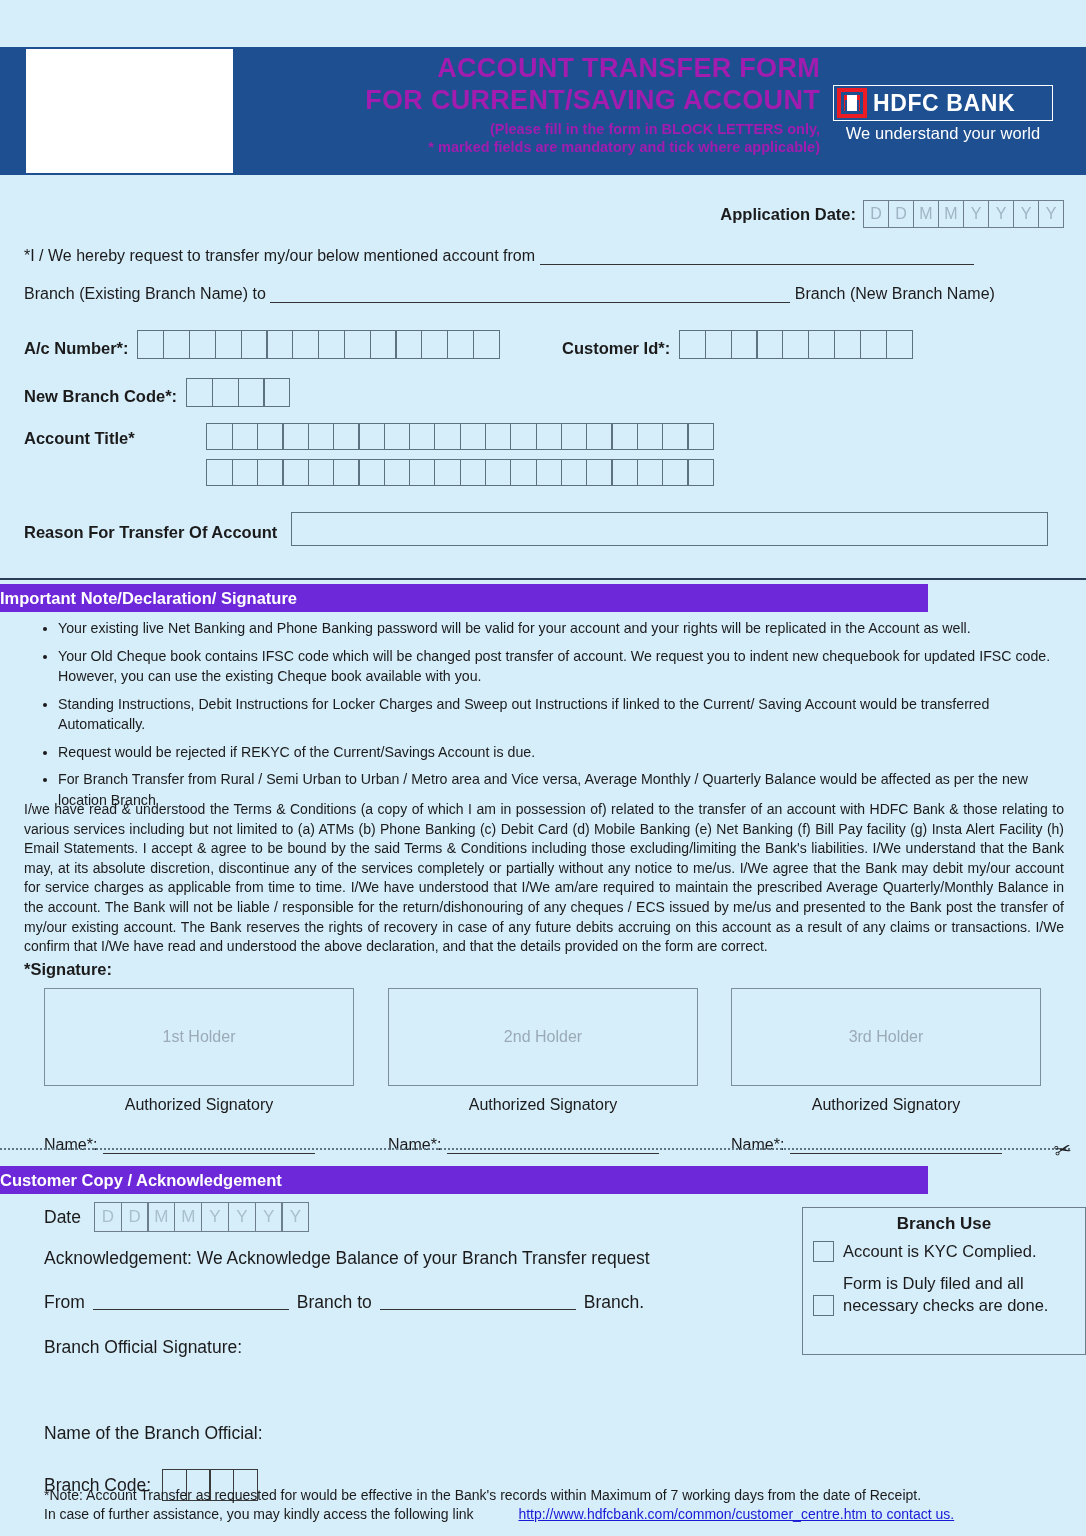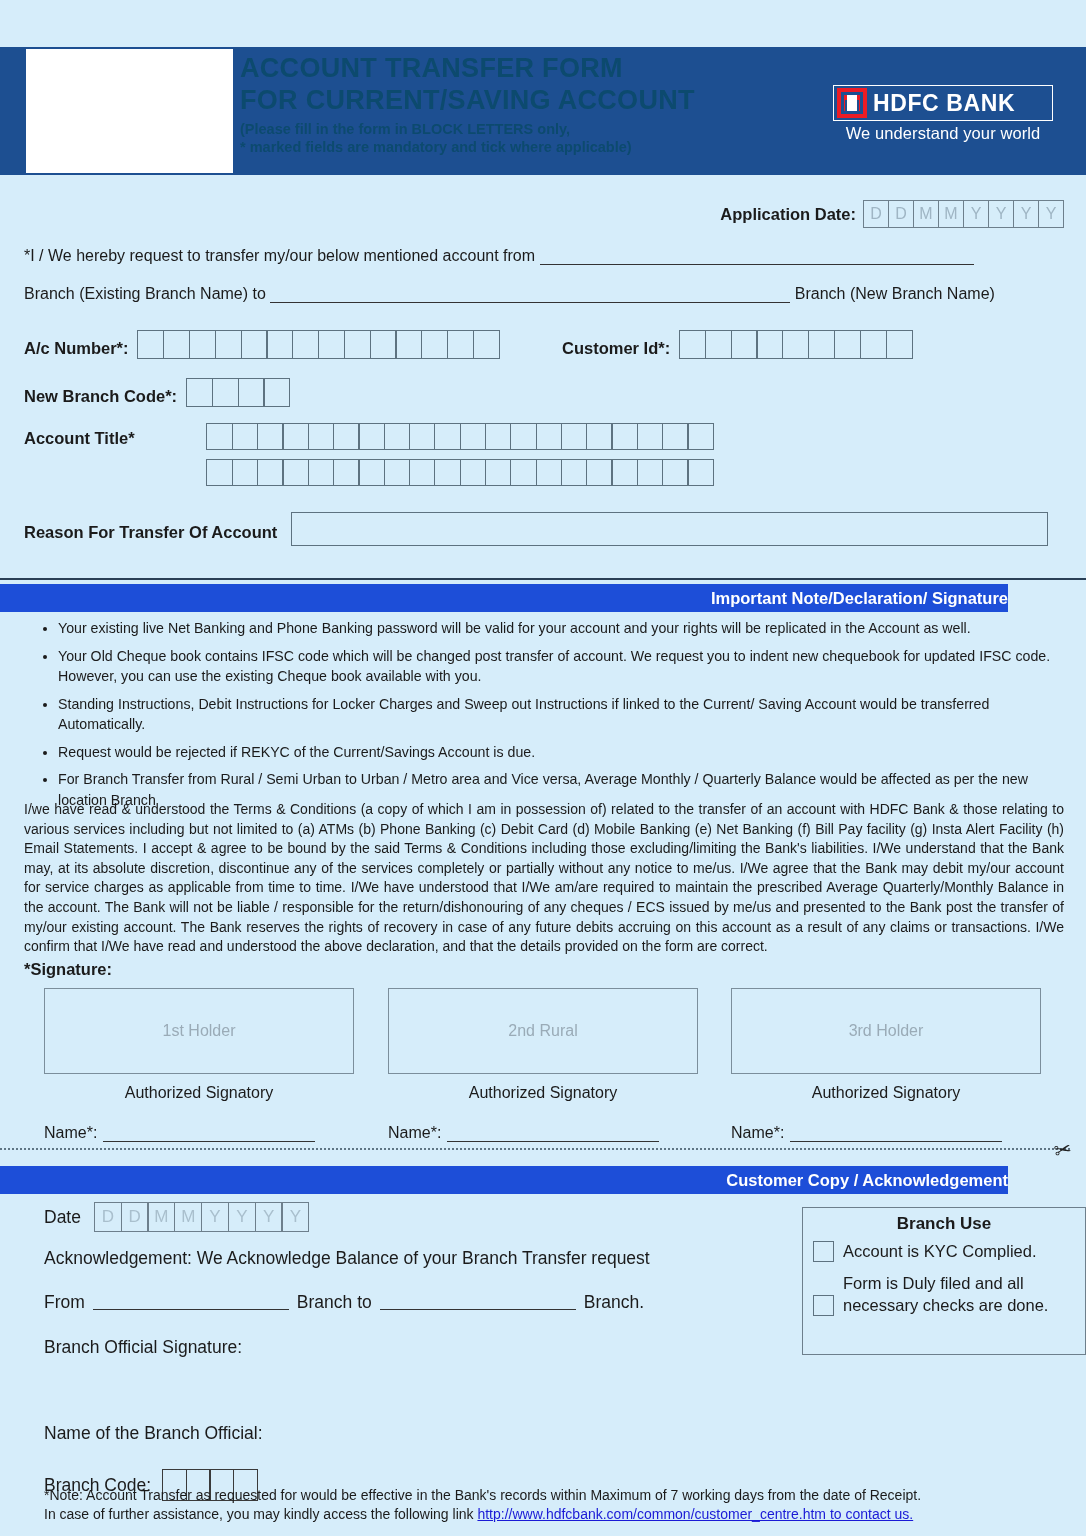--- a/index.html
+++ b/index.html
@@ -34,22 +34,22 @@
     top: 49px;
     width: 207px;
     height: 124px;
     background: #ffffff;
   }
   .header-titles {
     position: absolute;
     left: 240px;
     top: 52px;
     width: 580px;
-    text-align: left;
-    color: #0c4a6e;
+    text-align: right;
+    color: #a21caf;
   }
   .title-l1 {
     font-size: 27px;
     font-weight: bold;
     letter-spacing: 0.3px;
     line-height: 32px;
   }
   .title-l2 {
     font-size: 27px;
     font-weight: bold;
@@ -181,25 +181,25 @@
   .reason-box {
     position: absolute;
     border: 1.2px solid #5d7280;
     box-sizing: border-box;
   }
 
   
   .bar {
     position: absolute;
     left: 0;
-    width: 1008px;
-    background: #1d4ed8;
+    width: 928px;
+    background: #6d28d9;
     color: #ffffff;
     font-weight: bold;
-    text-align: right;
+    text-align: left;
     font-size: 16.5px;
     line-height: 28px;
     height: 28px;
   }
   .bar-divider {
     position: absolute;
     left: 0;
     width: 1086px;
     height: 2px;
     background: #2a3f55;
@@ -235,21 +235,21 @@
   
   .sig-label {
     position: absolute;
     left: 24px;
     top: 960px;
     font-size: 16.5px;
     font-weight: bold;
   }
   .sig-col { position: absolute; top: 988px; width: 310px; }
   .sig-box {
-    height: 86px;
+    height: 98px;
     border: 1.5px solid #7b8e9b;
     box-sizing: border-box;
     display: flex;
     align-items: center;
     justify-content: center;
     color: #9aabb7;
     font-size: 16px;
   }
   .sig-cap {
     text-align: center;
@@ -355,20 +355,21 @@
     left: 44px;
     top: 1486px;
     width: 1000px;
     font-size: 14px;
     line-height: 19px;
   }
   .note b { font-weight: normal; }
   .note a {
     color: #1a1ad6;
     text-decoration: underline;
+    margin-left: 41px;
   }
 </style>
 </head>
 <body>
 
 <div id="page">
 
   <div class="header-band"></div>
   <div class="header-whitebox"></div>
 
@@ -535,21 +536,21 @@
   <div class="sig-col" style="left:44px;">
     <div class="sig-box">1st Holder</div>
     <div class="sig-cap">Authorized Signatory</div>
     <div class="sig-name">
       <span>Name*:</span>
       <span class="rule"></span>
     </div>
   </div>
 
   <div class="sig-col" style="left:388px;">
-    <div class="sig-box">2nd Rural</div>
+    <div class="sig-box">2nd Holder</div>
     <div class="sig-cap">Authorized Signatory</div>
     <div class="sig-name">
       <span>Name*:</span>
       <span class="rule"></span>
     </div>
   </div>
 
   <div class="sig-col" style="left:731px;">
     <div class="sig-box">3rd Holder</div>
     <div class="sig-cap">Authorized Signatory</div>

